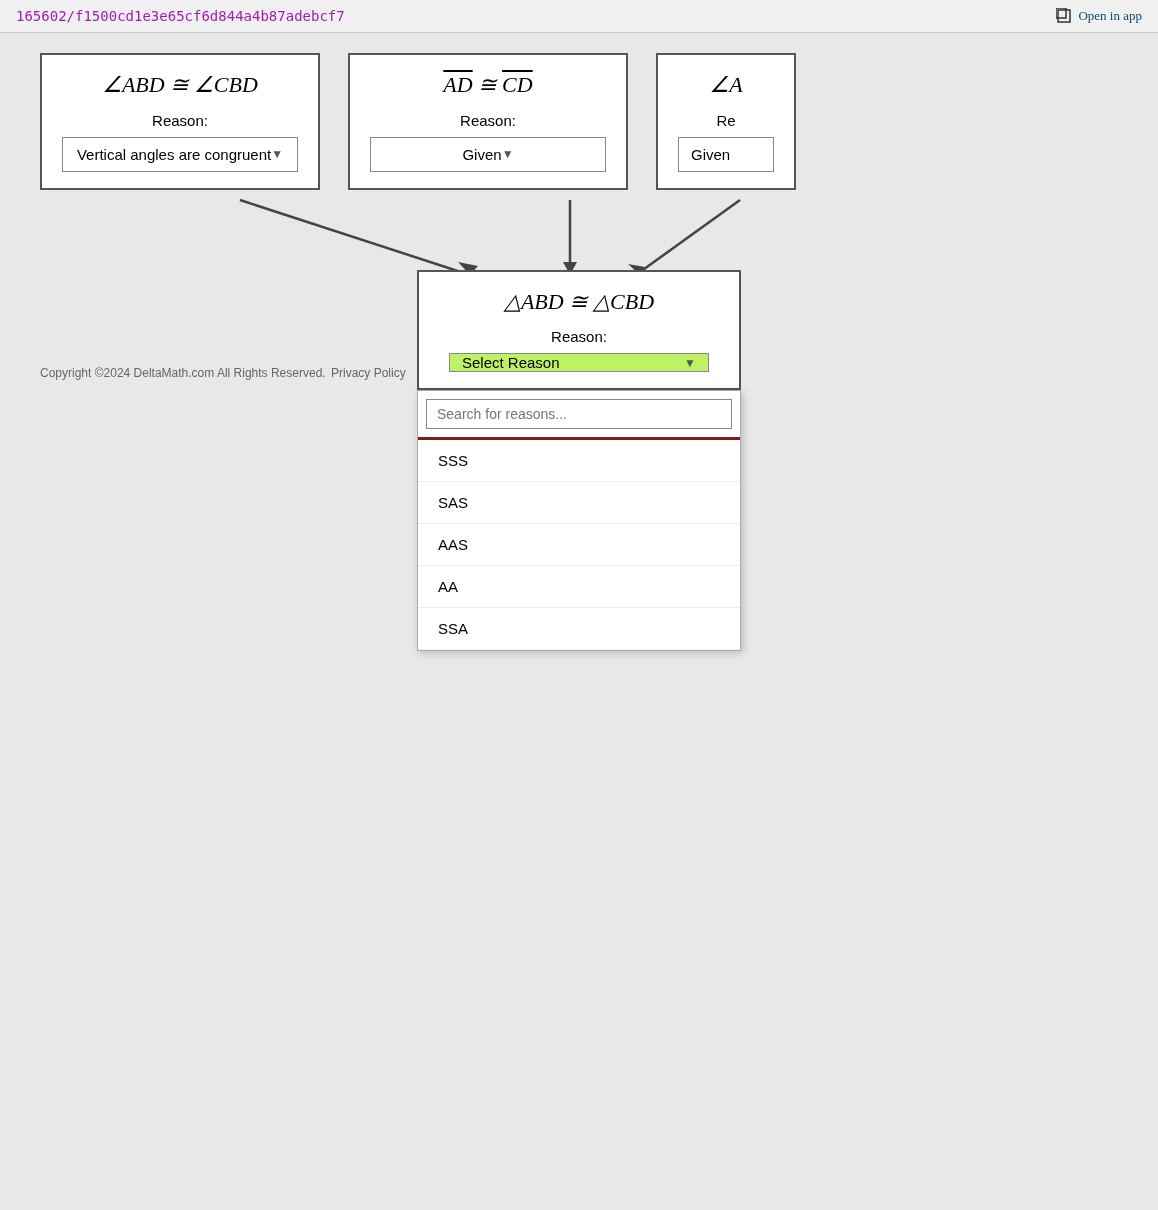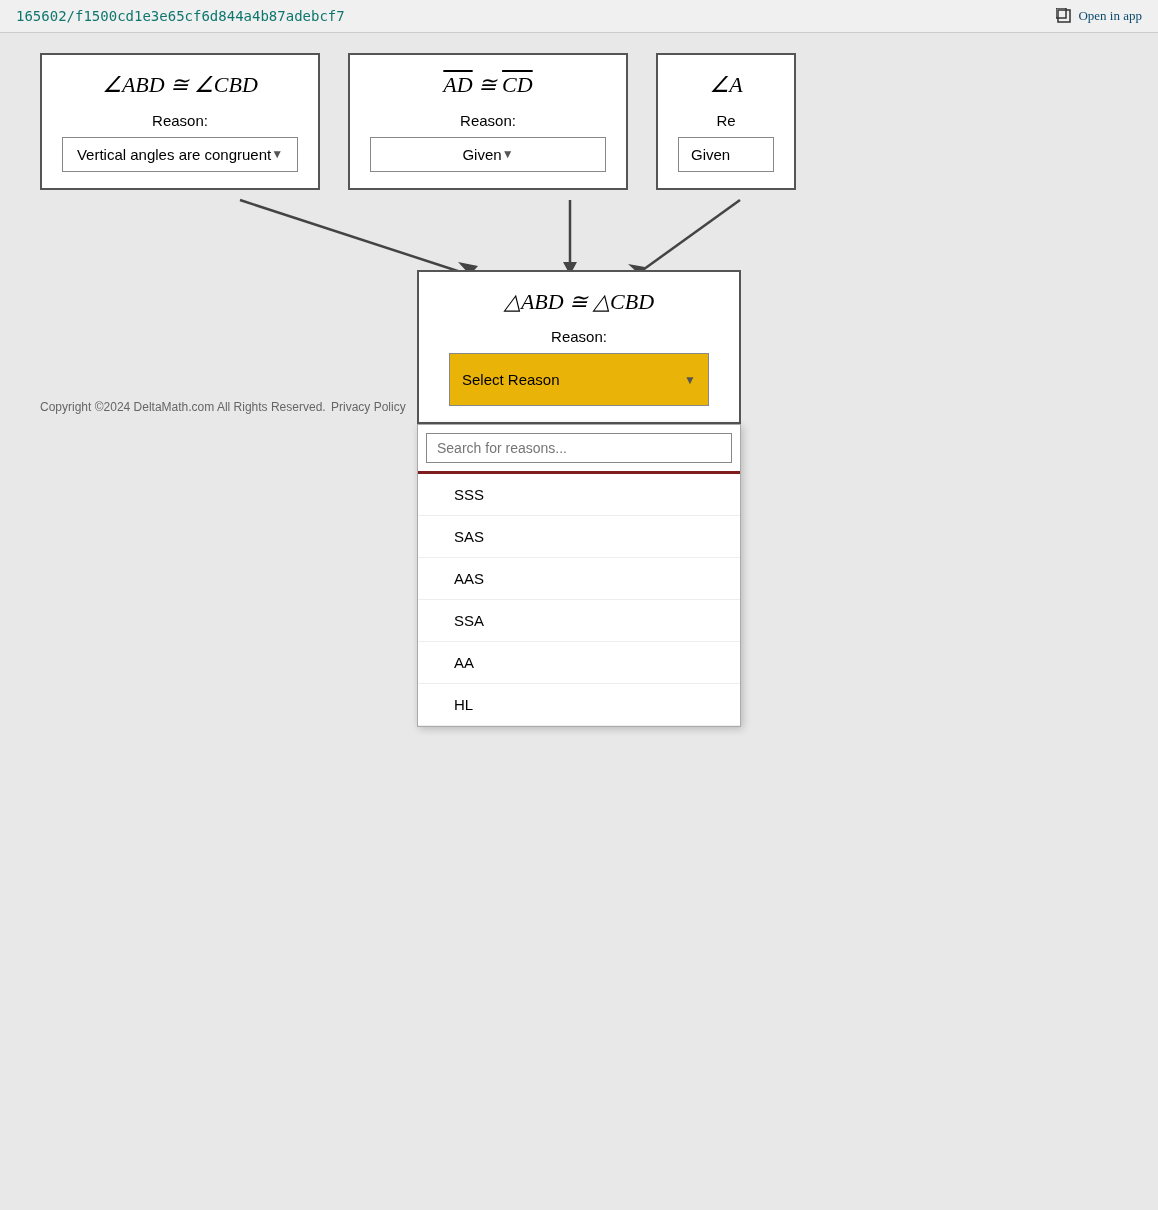--- a/index.html
+++ b/index.html
@@ -16,21 +16,21 @@
       display: flex;
       justify-content: space-between;
       align-items: center;
       padding: 8px 16px;
       background: #f0f0f0;
       border-bottom: 1px solid #ccc;
     }
 
     .top-bar-title {
       font-size: 14px;
-      color: #0f766e;
+      color: #a21caf;
       font-family: monospace;
     }
 
     .open-in-app {
       font-size: 13px;
       color: #0c4a6e;
       display: flex;
       align-items: center;
       gap: 6px;
     }
@@ -82,25 +82,25 @@
     .bottom-proof-box {
       background: white;
       border: 2px solid #555;
       padding: 16px 30px;
       min-width: 320px;
       position: relative;
     }
 
     .select-reason-dropdown {
       border: 1px solid #888;
-      padding: 17px 12px;
+      padding: 0 12px;
       display: flex;
       justify-content: space-between;
       align-items: center;
-      background: #eab308;
+      background: #bef264;
       cursor: pointer;
       font-size: 15px;
       font-family: Arial, sans-serif;
       min-width: 260px;
     }
 
     
     .dropdown-menu {
       position: absolute;
       top: 100%;
@@ -121,21 +121,21 @@
     .search-box {
       width: 100%;
       padding: 6px 10px;
       border: 1px solid #888;
       font-size: 14px;
       font-family: Arial, sans-serif;
       outline: none;
     }
 
     .dropdown-item {
-      padding: 12px 36px;
+      padding: 12px 20px;
       font-size: 15px;
       font-family: Arial, sans-serif;
       cursor: pointer;
       border-bottom: 1px solid #eee;
       background: white;
     }
 
     
     .answer-section {
       position: absolute;
@@ -279,23 +279,22 @@
         </div>
       </div>
 
       <div class="dropdown-menu">
         <div class="search-box-container">
           <input type="text" class="search-box" placeholder="Search for reasons..." style="">
         </div>
         <div class="dropdown-item">SSS</div>
         <div class="dropdown-item">SAS</div>
         <div class="dropdown-item">AAS</div>
+        <div class="dropdown-item">AA</div>
         <div class="dropdown-item">SSA</div>
-        <div class="dropdown-item">AA</div>
-        <div class="dropdown-item">HL</div>
       </div>
     </div>
   </div>
 
 
   <div class="footer">
     <span>Copyright ©2024 DeltaMath.com All Rights Reserved.</span>
     <a>Privacy Policy</a>
   </div>
 

